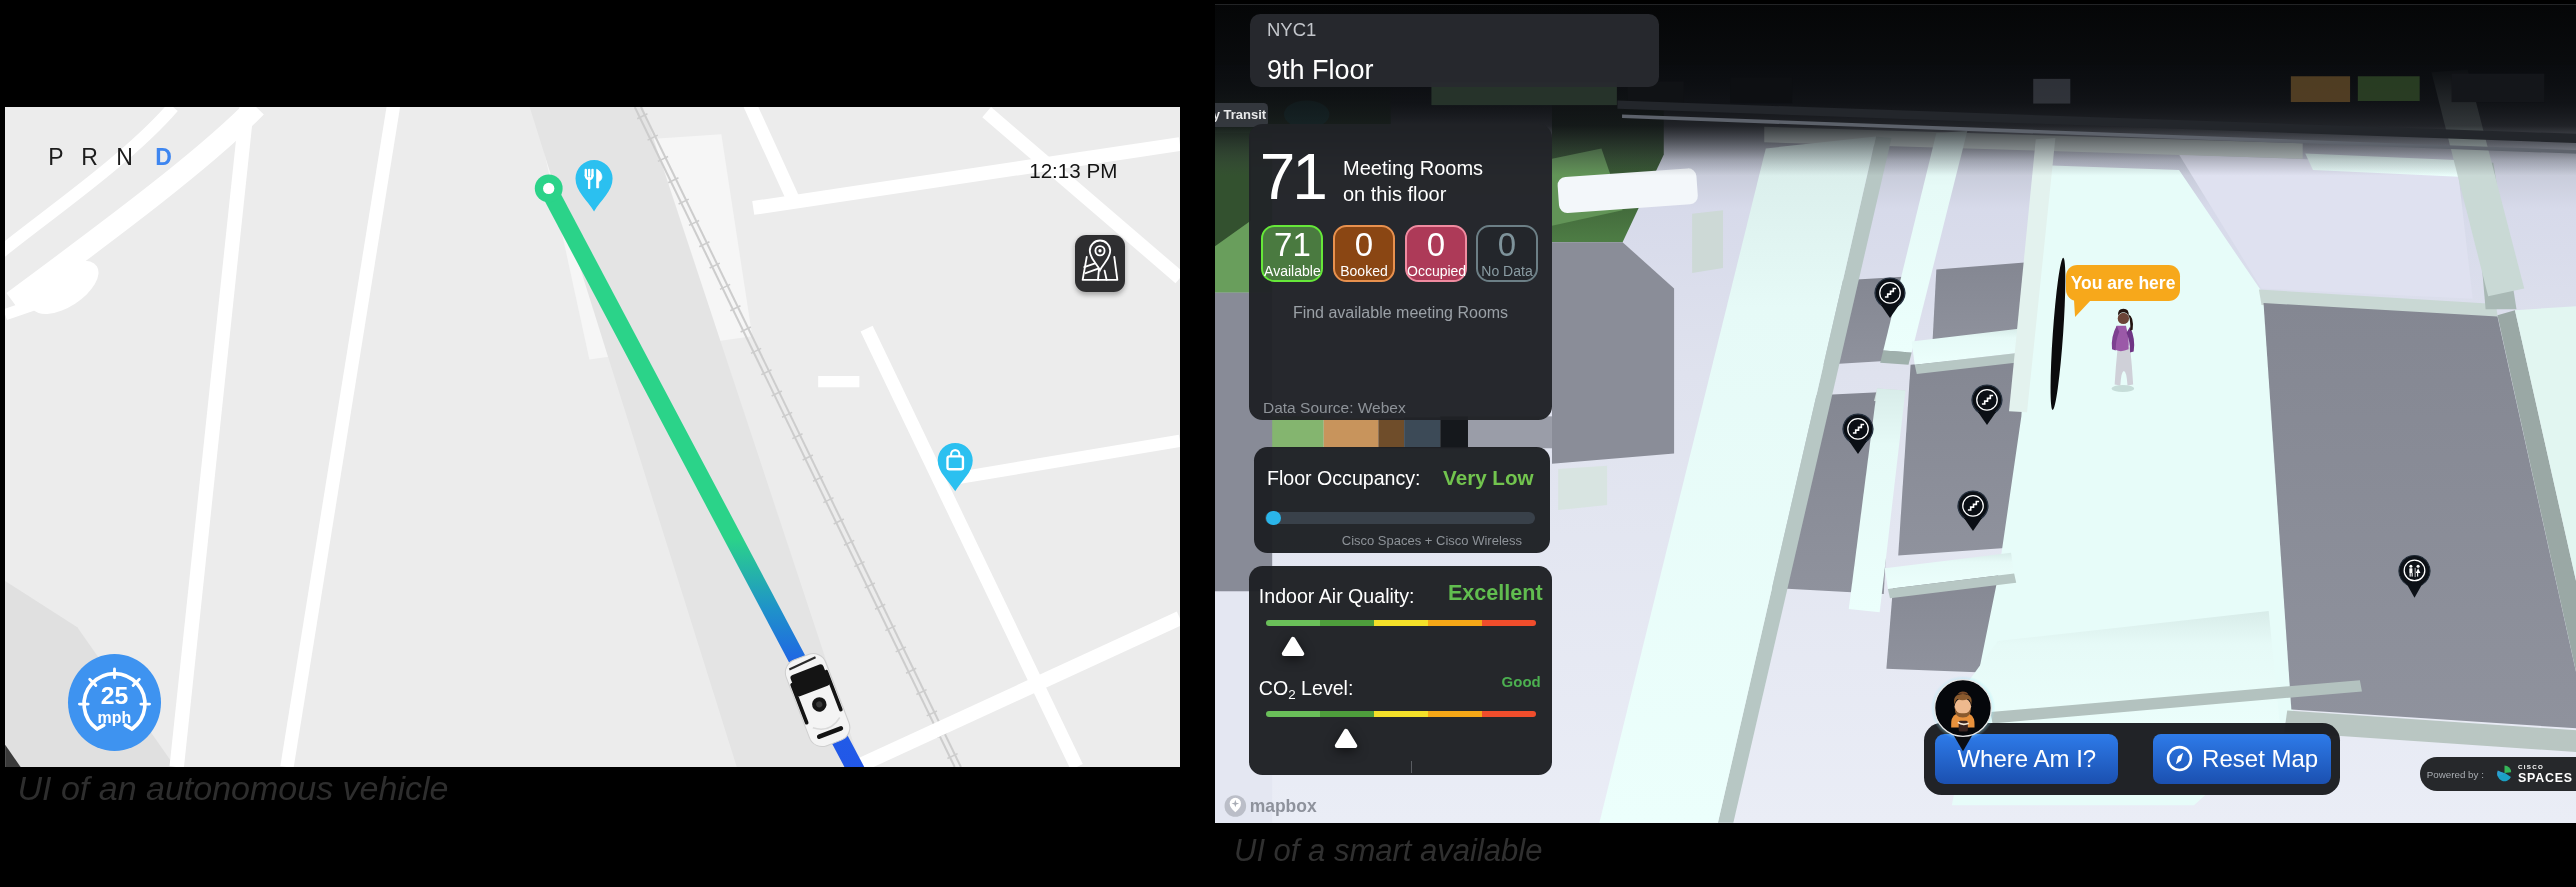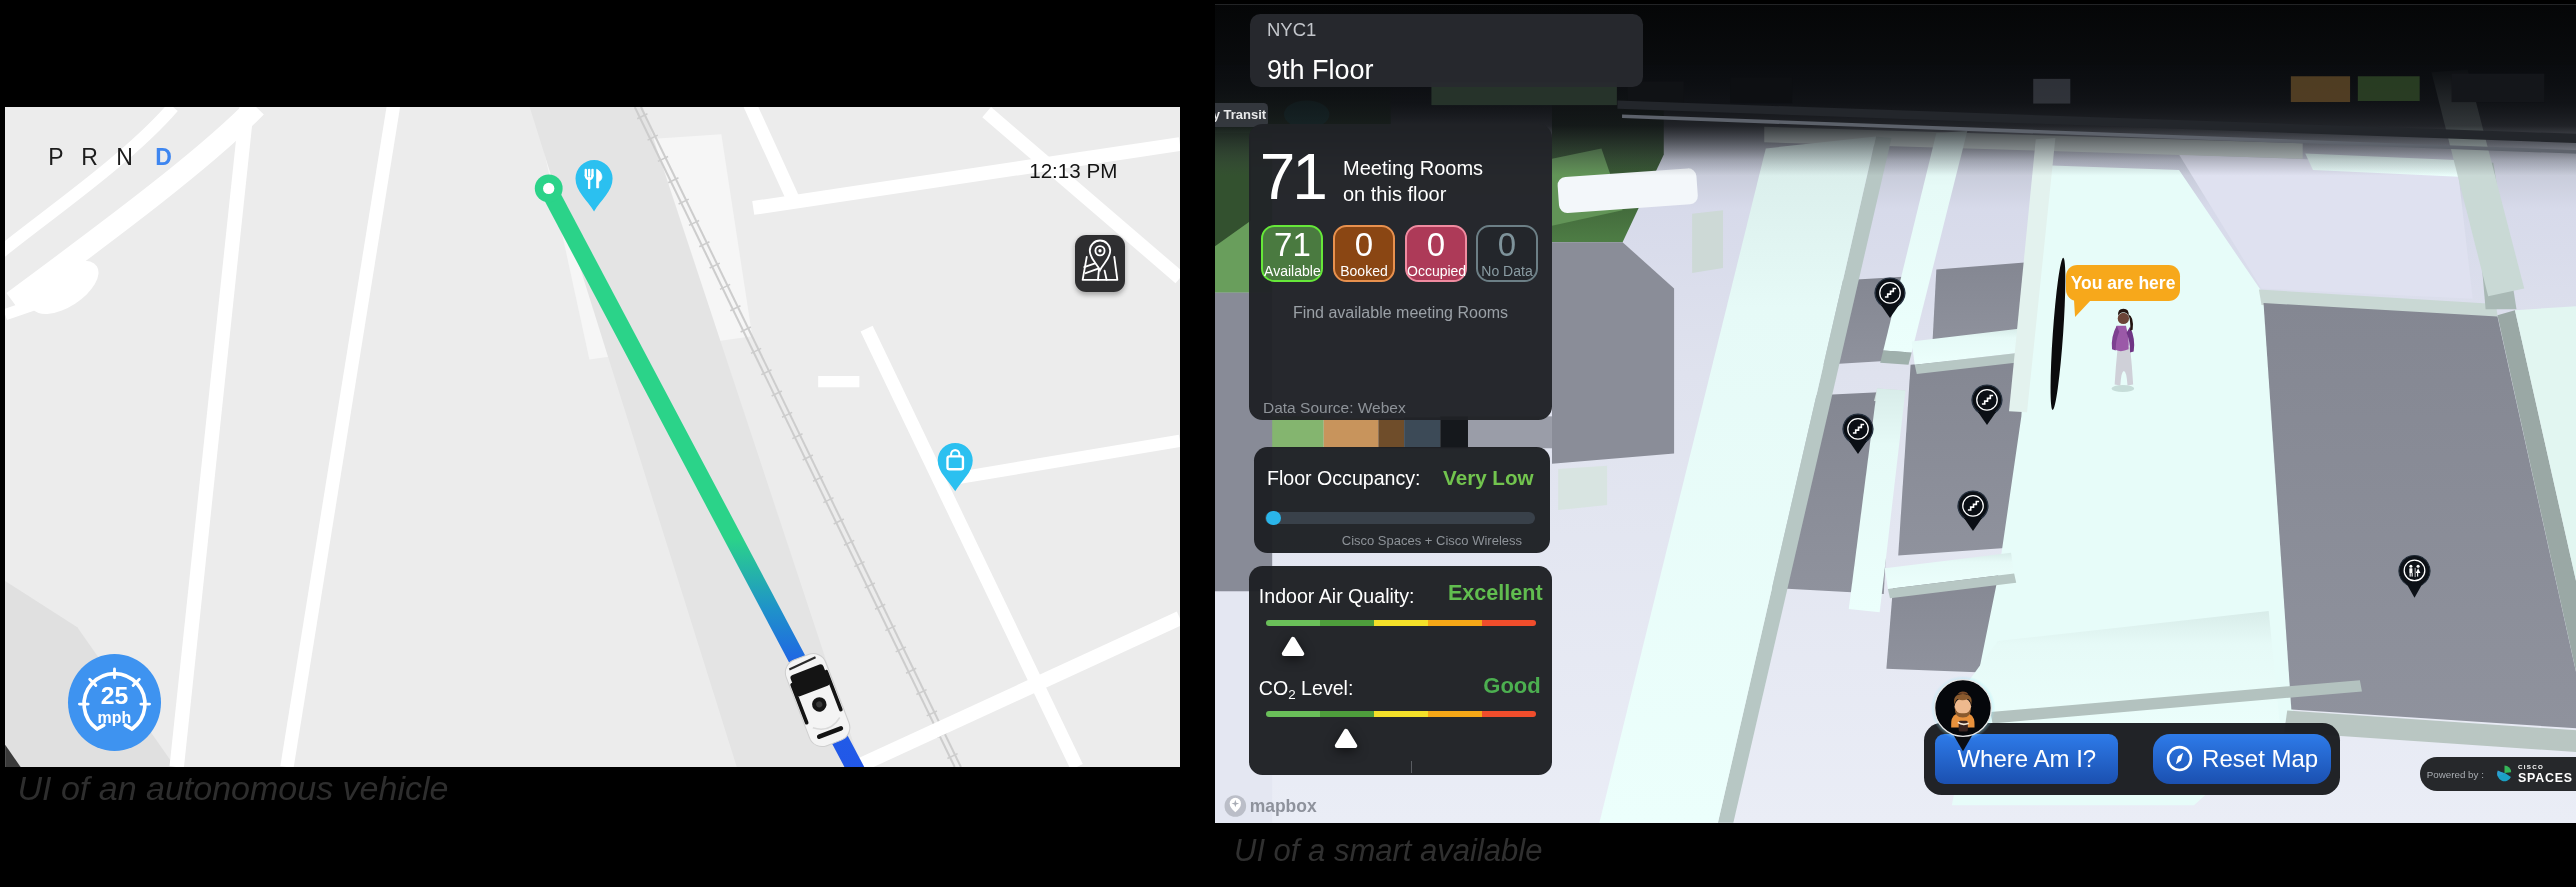--- a/index.html
+++ b/index.html
@@ -400,21 +400,21 @@
     <path d="M25,41 h5.5 v-5.5 h5.5 v-5.5 h5.5 v-5.5 h5.5" fill="none" stroke="#fff" stroke-width="3.2"></path>
   </svg>
 
   <div class="abs" style="left:851px;top:261px;">
     <div style="width:114px;height:36px;background:#f7a81b;border-radius:11.3px;color:#fff;font-weight:bold;font-size:17.5px;line-height:36px;text-align:center;">You are here</div>
     <div style="position:absolute;left:5.2px;top:34px;width:0;height:0;border-left:7.2px solid transparent;border-right:11.3px solid transparent;border-top:18.5px solid #f7a81b;transform:skewX(-18deg)"></div>
   </div>
 
   <div class="abs" style="left:-4.1px;top:99px;width:57px;height:24px;background:rgba(58,61,68,.85);border-radius:4.6px;color:#e8e9ea;font-weight:bold;font-size:13px;line-height:24px;text-align:center;white-space:nowrap;">y Transit</div>
 
-  <div class="abs" style="left:35px;top:9.8px;width:393px;height:73px;background:rgba(40,42,47,.96);border-radius:10.3px;">
+  <div class="abs" style="left:35px;top:9.8px;width:393px;height:73px;background:rgba(40,42,47,.96);border-radius:10.3px;padding-left:16px;">
 
     <div style="position:absolute;left:17px;top:5.2px;font-size:18.5px;color:#c3c6cb;">NYC1</div>
 
     <div style="position:absolute;left:17px;top:41px;font-size:27px;color:#fff;">9th Floor</div>
   </div>
 
   <div class="abs" style="left:34px;top:120px;width:303px;height:296px;background:rgba(32,34,38,.97);border-radius:13.4px;">
 
     <div style="position:absolute;left:10.8px;top:15.5px;font-size:64px;font-weight:300;color:#fff;letter-spacing:-3.1px;">71</div>
 
@@ -467,36 +467,36 @@
     <div style="position:absolute;right:9.3px;top:14.4px;font-size:21.6px;font-weight:bold;color:#61bd4f;">Excellent</div>
 
     <div style="position:absolute;left:16.5px;top:54px;width:270px;height:5.7px;border-radius:3.1px;background:linear-gradient(90deg,#6abf59 0 20%,#4e9e3c 20% 40%,#f4e029 40% 60%,#f5a717 60% 80%,#f04d2c 80% 100%);"></div>
 
     <svg style="position:absolute;left:31px;top:69px;filter:drop-shadow(0 3.1px 5.2px rgba(0,0,0,.6));" width="26" height="23" viewBox="0 0 50 44">
         <path d="M25,8 L42,36 L8,36 Z" fill="#fff" stroke="#fff" stroke-width="9" stroke-linejoin="round"></path>
       </svg>
 
     <div style="position:absolute;left:9.8px;top:111px;font-size:19.6px;color:#fff;">CO<span style="font-size:13.4px;vertical-align:-4.1px;">2</span> Level:</div>
 
-    <div style="position:absolute;right:11.3px;top:107px;font-size:22px;font-weight:bold;color:#4caf50;">Good</div>
+    <div style="position:absolute;right:11.3px;top:107px;font-size:15px;font-weight:bold;color:#4caf50;">Good</div>
 
     <div style="position:absolute;left:16.5px;top:145px;width:270px;height:5.7px;border-radius:3.1px;background:linear-gradient(90deg,#6abf59 0 20%,#4e9e3c 20% 40%,#f4e029 40% 60%,#f5a717 60% 80%,#f04d2c 80% 100%);"></div>
 
     <svg style="position:absolute;left:84px;top:161px;filter:drop-shadow(0 3.1px 5.2px rgba(0,0,0,.6));" width="26" height="23" viewBox="0 0 50 44">
         <path d="M25,8 L42,36 L8,36 Z" fill="#fff" stroke="#fff" stroke-width="9" stroke-linejoin="round"></path>
       </svg>
 
     <div style="position:absolute;left:162px;top:195px;width:1px;height:12.4px;background:#5a5d62;"></div>
   </div>
 
   <div class="abs" style="left:709px;top:719px;width:416px;height:72px;background:rgba(26,28,32,.97);border-radius:17.5px;">
 
     <div style="position:absolute;left:11.3px;top:10.8px;width:183px;height:50px;background:linear-gradient(#2e7be9,#1b50b0);border-radius:9.3px;color:#fff;font-size:24px;line-height:50px;text-align:center;">Where Am I?</div>
 
-    <div style="position:absolute;left:229px;top:10.8px;width:178px;height:50px;background:linear-gradient(#2e7be9,#1b50b0);border-radius:17px;color:#fff;font-size:24px;display:flex;align-items:center;justify-content:center;">
+    <div style="position:absolute;left:229px;top:10.8px;width:178px;height:50px;background:linear-gradient(#2e7be9,#1b50b0);border-radius:8px;color:#fff;font-size:24px;display:flex;align-items:center;justify-content:center;">
       <svg width="27" height="27" viewBox="0 0 52 52" style="margin-right:9.3px;">
         <circle cx="26" cy="26" r="22" fill="none" stroke="#fff" stroke-width="5"></circle>
         <path d="M33,15 L29,30 L19,37 L23,22 Z" fill="#fff"></path>
       </svg>
         <span>Reset Map</span>
     </div>
   </div>
 
   <div class="abs" style="left:716px;top:670px;width:65px;height:85px;">
     <svg width="65" height="85" viewBox="0 0 126 165">

